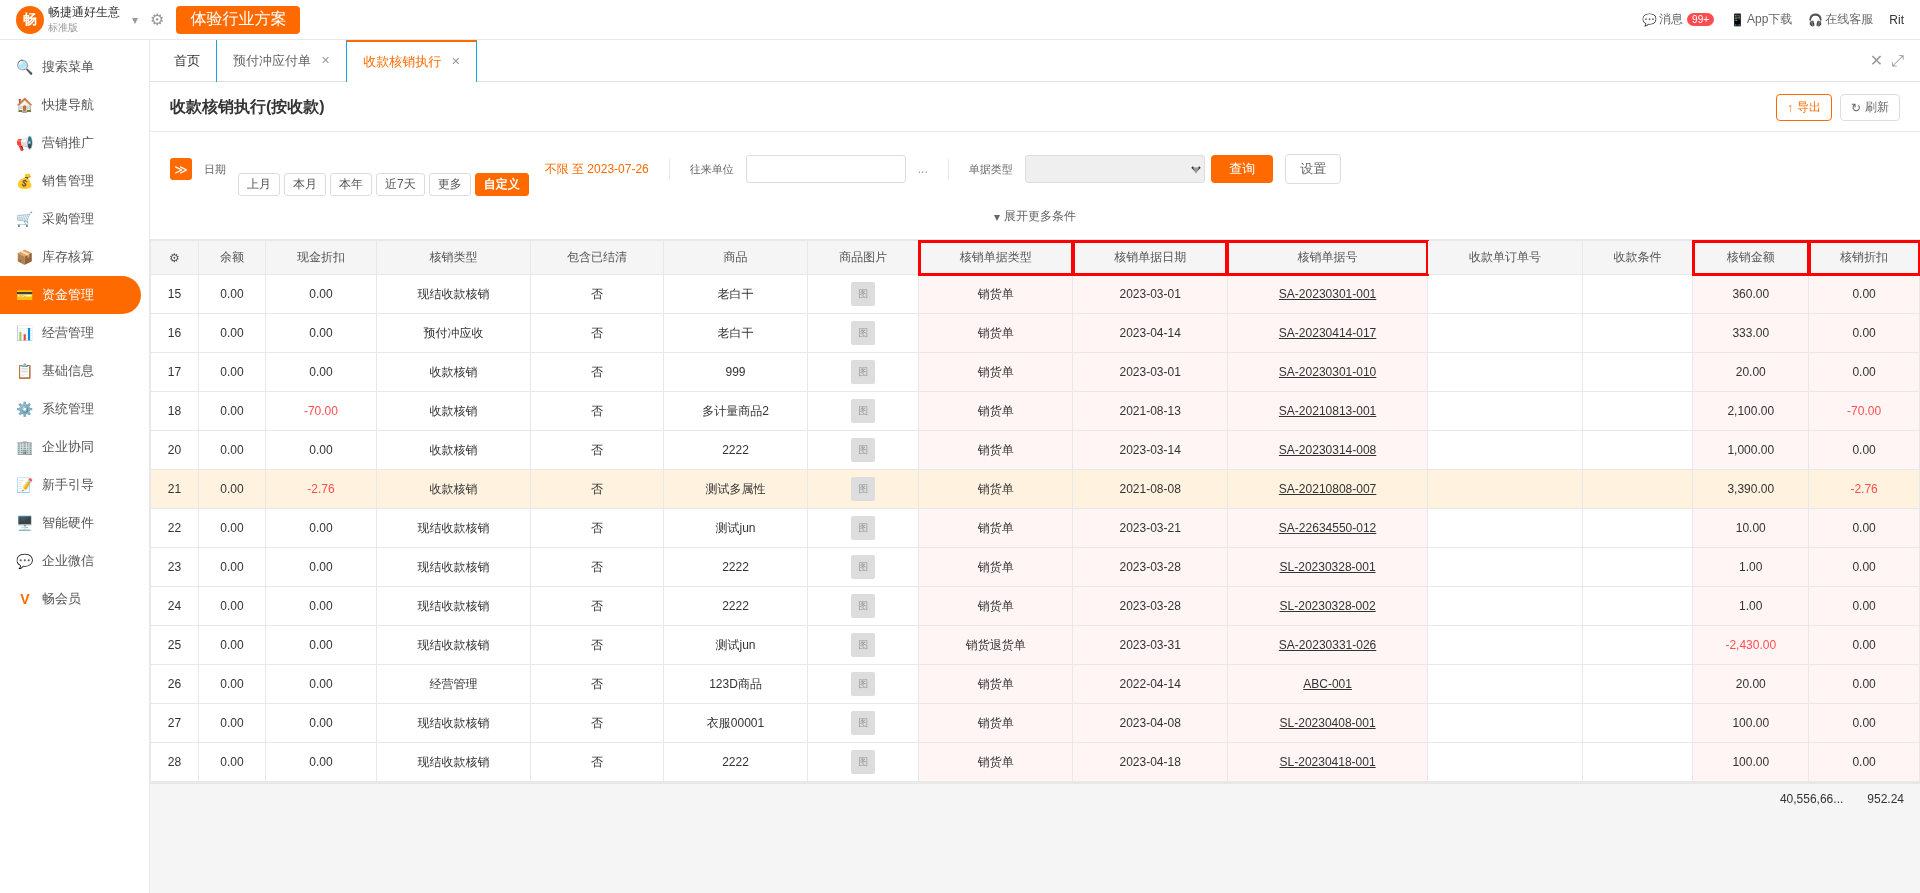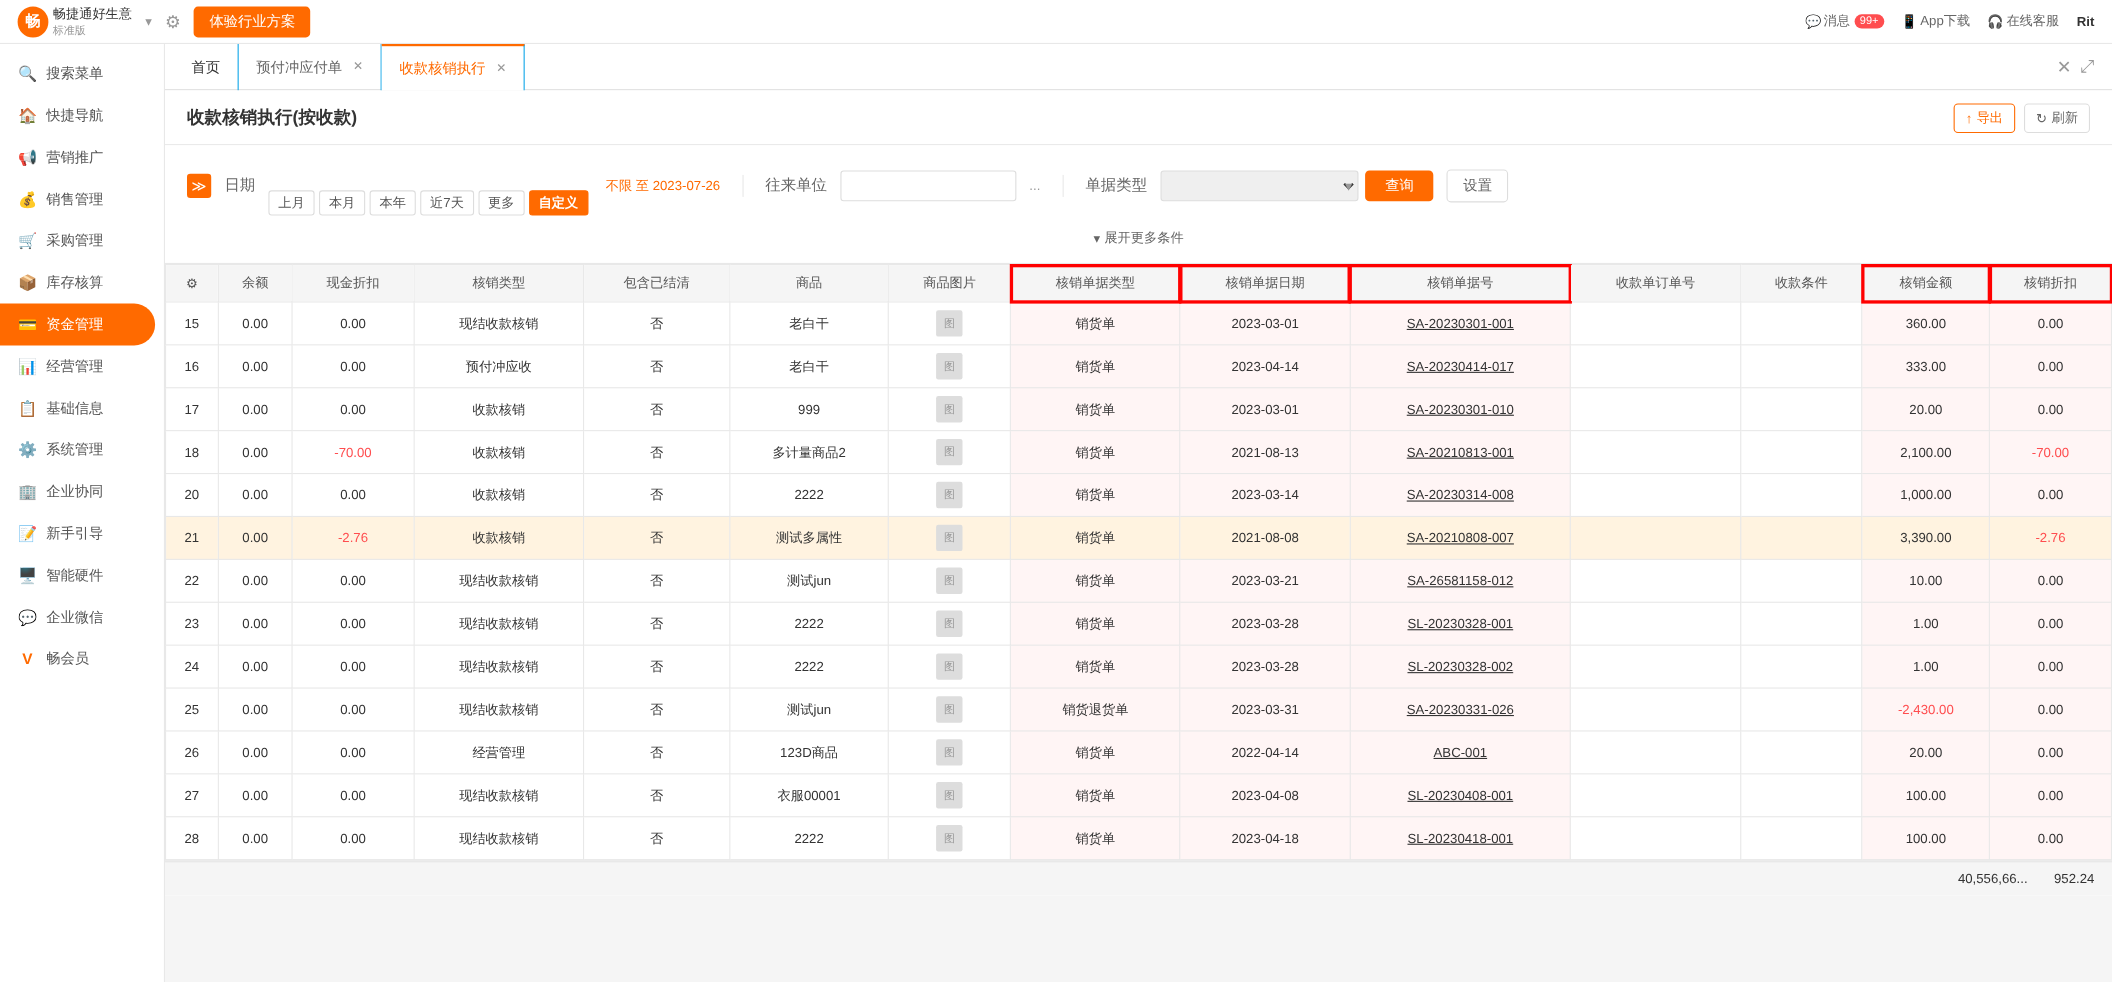--- a/index.html
+++ b/index.html
@@ -1,20 +1,20 @@
 <!DOCTYPE html>
 <html><head>
   <meta charset="utf-8">
   <style>
     * { margin: 0; padding: 0; box-sizing: border-box; }
     body { font-family: 'Microsoft YaHei', Arial, sans-serif; font-size: 13px; background: #f5f5f5; color: #333; width: 1920px; height: 893px; overflow: hidden; }
 
     
     .top-bar { height: 40px; background: #fff; display: flex; align-items: center; padding: 0 16px; border-bottom: 1px solid #e8e8e8; gap: 12px; }
-    .top-bar-btn { height: 28px; background: #ff6a00; color: #fff; border: none; border-radius: 4px; padding: 0 14px; font-size: 13px; cursor: pointer; display: flex; align-items: center; }
+    .top-bar-btn { height: 28px; background: #ff6a00; color: #fff; border: none; border-radius: 4px; padding: 0 14px; font-size: 16px; cursor: pointer; display: flex; align-items: center; }
     .top-bar-right { display: flex; align-items: center; gap: 16px; font-size: 12px; color: #666; }
     .badge { background: #ff4d4f; color: #fff; border-radius: 10px; padding: 1px 5px; font-size: 10px; margin-left: 2px; }
 
     
     .layout { display: flex; height: 853px; }
 
     
     .sidebar { width: 150px; background: #fff; border-right: 1px solid #e8e8e8; display: flex; flex-direction: column; padding-top: 8px; }
     .sidebar-item { display: flex; align-items: center; gap: 8px; padding: 10px 16px; cursor: pointer; color: #555; font-size: 13px; }
     .sidebar-item.active { background: #ff6a00; color: #fff; border-radius: 0 20px 20px 0; margin-right: 8px; }
@@ -32,21 +32,21 @@
     .tab-bar-right { margin-left: auto; display: flex; align-items: center; gap: 8px; padding-right: 8px; }
     .page-header { background: #fff; padding: 12px 20px 10px; border-bottom: 1px solid #e8e8e8; display: flex; align-items: center; justify-content: space-between; }
     .page-title { font-size: 16px; font-weight: 600; color: #333; }
     .page-header-right { display: flex; gap: 8px; }
     .btn-export { display: flex; align-items: center; gap: 4px; padding: 4px 10px; border: 1px solid #ff6a00; color: #ff6a00; border-radius: 4px; cursor: pointer; font-size: 12px; background: #fff; }
     .btn-refresh { display: flex; align-items: center; gap: 4px; padding: 4px 10px; border: 1px solid #ddd; color: #666; border-radius: 4px; cursor: pointer; font-size: 12px; background: #fff; }
 
     
     .filter-area { background: #fff; padding: 10px 20px; border-bottom: 1px solid #e8e8e8; }
     .filter-row { display: flex; align-items: center; gap: 12px; flex-wrap: wrap; }
-    .filter-label { color: #666; font-size: 14px; white-space: nowrap; }
+    .filter-label { color: #666; font-size: 11px; white-space: nowrap; }
     .filter-date-btns { display: flex; gap: 4px; align-items: center; margin-top: 31px; }
     .date-btn { padding: 2px 8px; border: 1px solid #ddd; border-radius: 3px; font-size: 12px; cursor: pointer; color: #555; background: #fff; }
     .date-btn.custom { background: #ff6a00; color: #fff; border-color: #ff6a00; font-weight: bold; }
     .filter-date-range { color: #ff6a00; font-size: 12px; margin-left: 4px; }
     .filter-divider { width: 1px; height: 20px; background: #e8e8e8; margin: 0 8px; }
     .filter-input { height: 28px; border: 1px solid #ddd; border-radius: 3px; padding: 0 8px; font-size: 12px; color: #333; width: 160px; }
     .filter-select { height: 28px; border: 1px solid #ddd; border-radius: 3px; padding: 0 8px; font-size: 12px; color: #333; width: 180px; }
     .btn-query { background: #ff6a00; color: #fff; border: none; border-radius: 4px; padding: 5px 18px; font-size: 13px; cursor: pointer; }
     .btn-setting { background: #fff; color: #666; border: 1px solid #ddd; border-radius: 4px; padding: 5px 14px; font-size: 13px; cursor: pointer; }
     .expand-more { display: flex; align-items: center; gap: 4px; color: #666; font-size: 12px; cursor: pointer; padding: 4px 0; }
@@ -102,21 +102,21 @@
       <span class="badge">99+</span>
     </div>
     <div style="display:flex;align-items:center;gap:2px;">
       <span>📱</span>
       <span>App下载</span>
     </div>
     <div style="display:flex;align-items:center;gap:2px;">
       <span>🎧</span>
       <span>在线客服</span>
     </div>
-    <div style="font-weight:700;color:#333;">Rit</div>
+    <div style="font-weight:400;color:#333;">Rit</div>
   </div>
 </div>
 
 <div class="layout">
 
   <div class="sidebar">
     <div class="sidebar-item">
       <span class="sidebar-icon">🔍</span>
       <span>搜索菜单</span>
     </div>
@@ -385,21 +385,21 @@
                   <td>0.00</td>
                   <td>0.00</td>
                   <td>现结收款核销</td>
                   <td>否</td>
                   <td>测试jun</td>
                   <td>
                     <div style="width:24px;height:24px;background:#ddd;border-radius:2px;margin:0 auto;display:flex;align-items:center;justify-content:center;font-size:10px;color:#999;">图</div>
                   </td>
                   <td class="col-highlight">销货单</td>
                   <td class="col-highlight">2023-03-21</td>
-                  <td class="col-highlight link-text">SA-26581158-012</td>
+                  <td class="col-highlight link-text">SA-22634550-012</td>
                   <td></td>
                   <td></td>
                   <td class=" col-highlight">10.00</td>
                   <td class=" col-highlight">0.00</td>
                 </tr>
                 <tr>
                   <td>23</td>
                   <td>0.00</td>
                   <td>0.00</td>
                   <td>现结收款核销</td>

